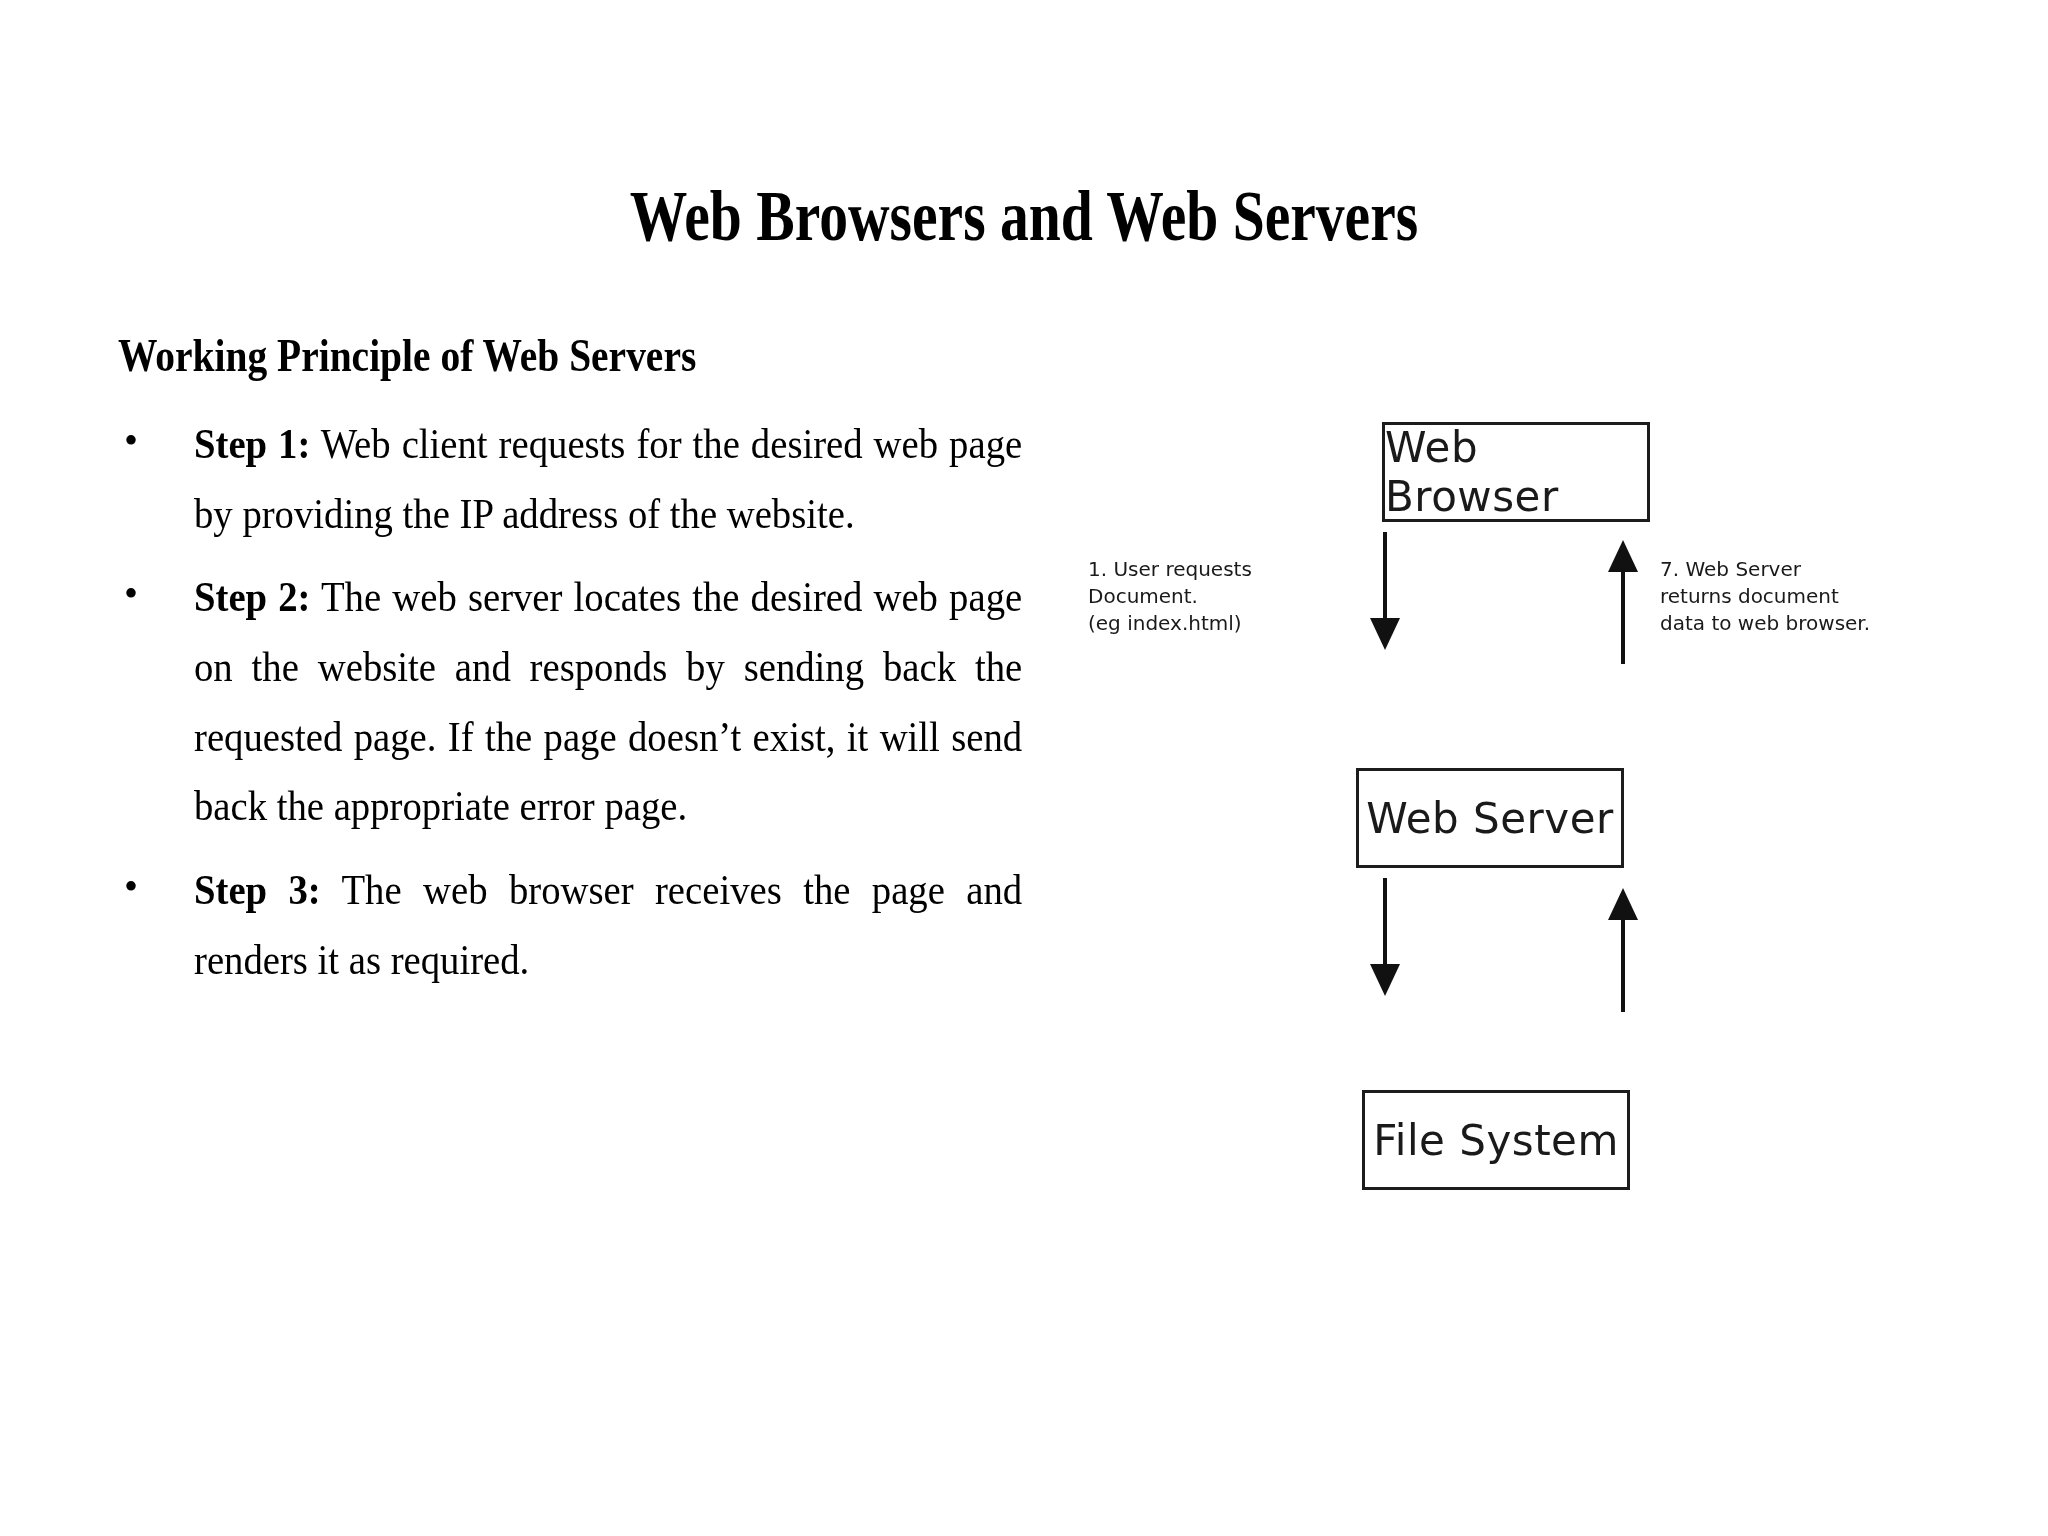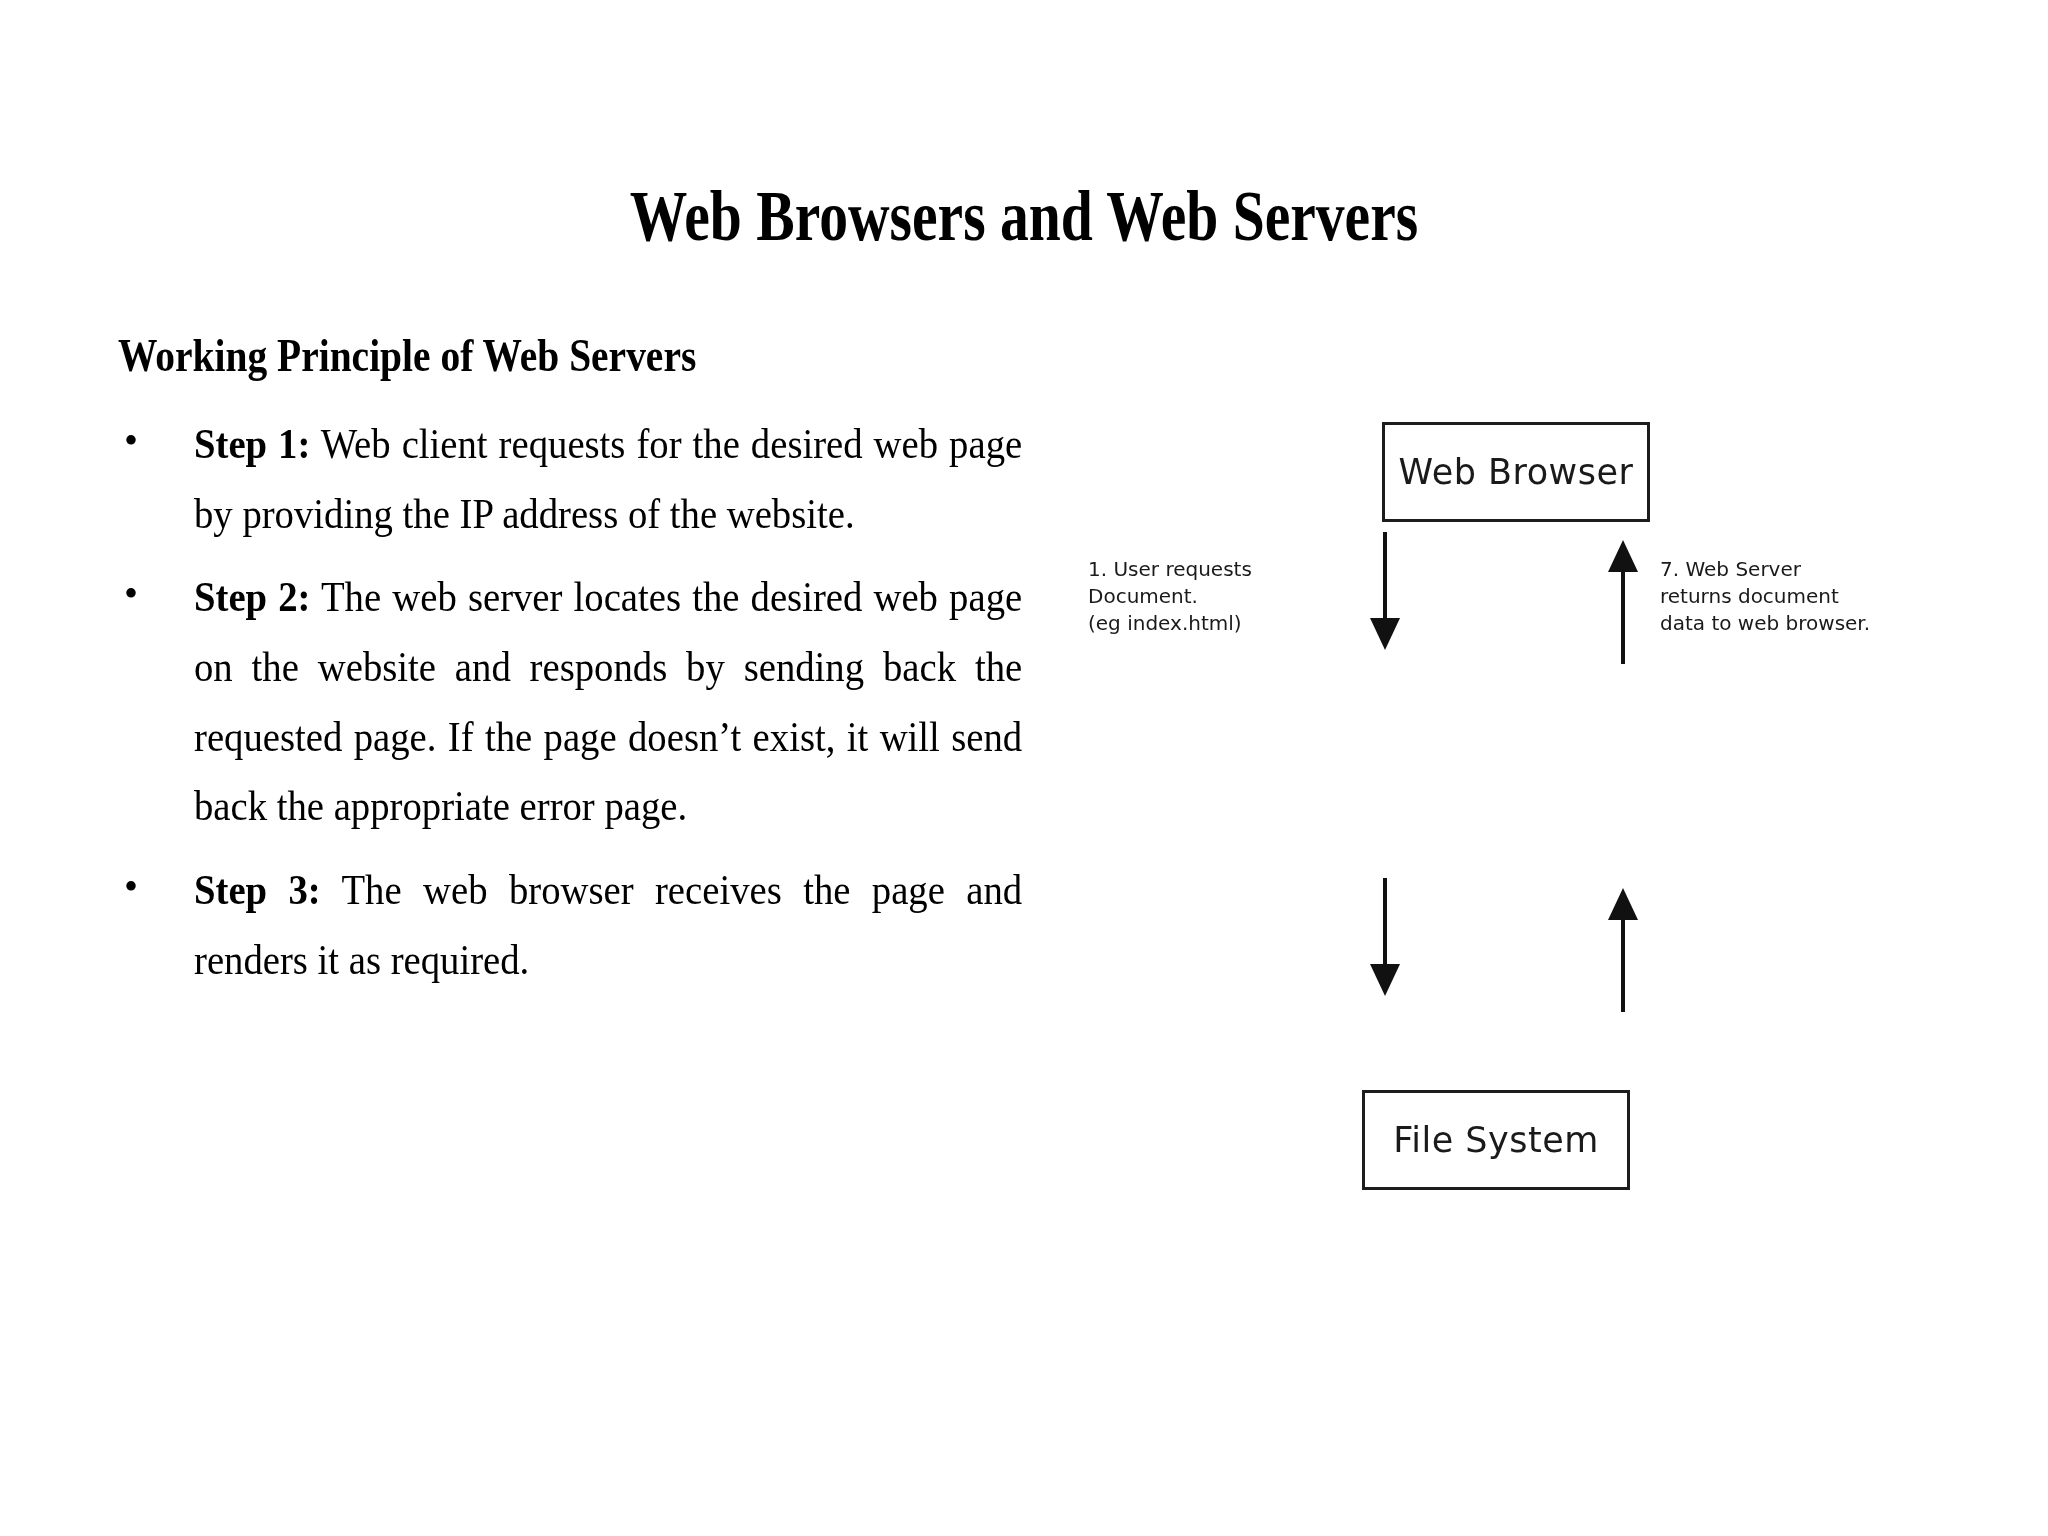--- a/index.html
+++ b/index.html
@@ -101,21 +101,21 @@
     position: absolute;
     border: 3px solid #1c1c1c;
     background: #ffffff;
     box-sizing: border-box;
     display: flex;
     align-items: center;
     justify-content: center;
   }
   .dg-box span {
     font-family: "DejaVu Sans", "Liberation Sans", sans-serif;
-    font-size: 35px;
+    font-size: 42px;
     letter-spacing: 0.5px;
     color: #1a1a1a;
   }
 
   #box-web-browser { left: 322px; top: 122px; width: 268px; height: 100px; }
   #box-web-server  { left: 296px; top: 468px; width: 268px; height: 100px; }
   #box-file-system { left: 296px; top: 790px; width: 268px; height: 100px; margin-left: 6px; }
 
   
   .dg-arrow-stem {
@@ -194,20 +194,23 @@
 
   </ul>
 </div>
 
 <div id="diagram">
 
   <div class="dg-box" id="box-web-browser">
     <span>Web Browser</span>
   </div>
 
+  <div class="dg-box" id="box-web-server">
+    <span>Web Server</span>
+  </div>
 
   <div class="dg-box" id="box-file-system">
     <span>File System</span>
   </div>
 
   <div class="dg-arrow-stem" id="arrow1-stem"></div>
   <div class="dg-arrow-head down" id="arrow1-head"></div>
 
   <div class="dg-arrow-stem" id="arrow4-stem"></div>
   <div class="dg-arrow-head up" id="arrow4-head"></div>

